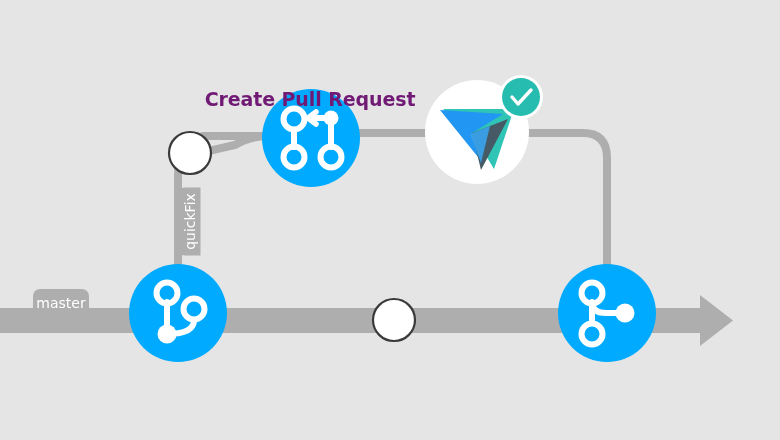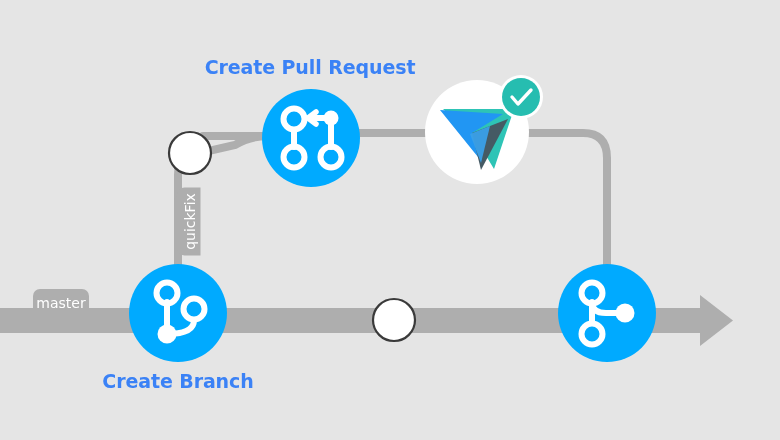--- a/index.html
+++ b/index.html
@@ -21,26 +21,27 @@
   }
   #flow-svg {
     position: absolute;
     left: 0;
     top: 0;
     width: 780px;
     height: 440px;
   }
   .node-label {
     position: absolute;
-    color: #3b82f6;
+    color: #701a75;
     font-weight: bold;
     font-size: 19px;
     letter-spacing: -0.1px;
     white-space: nowrap;
     text-align: center;
+    margin-top: 32px;
   }
   #label-create-pull-request {
     left: 0;
     top: 56px;
     width: 620px;
     text-align: center;
   }
   #label-create-branch {
     left: 48px;
     top: 370px;
@@ -172,20 +173,19 @@
 
         <path d="M 592 302 Q 592 313 606 313 L 617 313"></path>
         <circle cx="625" cy="313" r="9.5" fill="#ffffff" stroke="none"></circle>
       </g>
     </g>
 
   </svg>
 
   <div class="node-label" id="label-create-pull-request">Create Pull Request</div>
 
-  <div class="node-label" id="label-create-branch">Create Branch</div>
 
 
   <div class="branch-tag" id="tag-master">master</div>
 
   <div class="branch-tag" id="tag-quickfix">quickFix</div>
 
 </div>
 
 </body></html>

